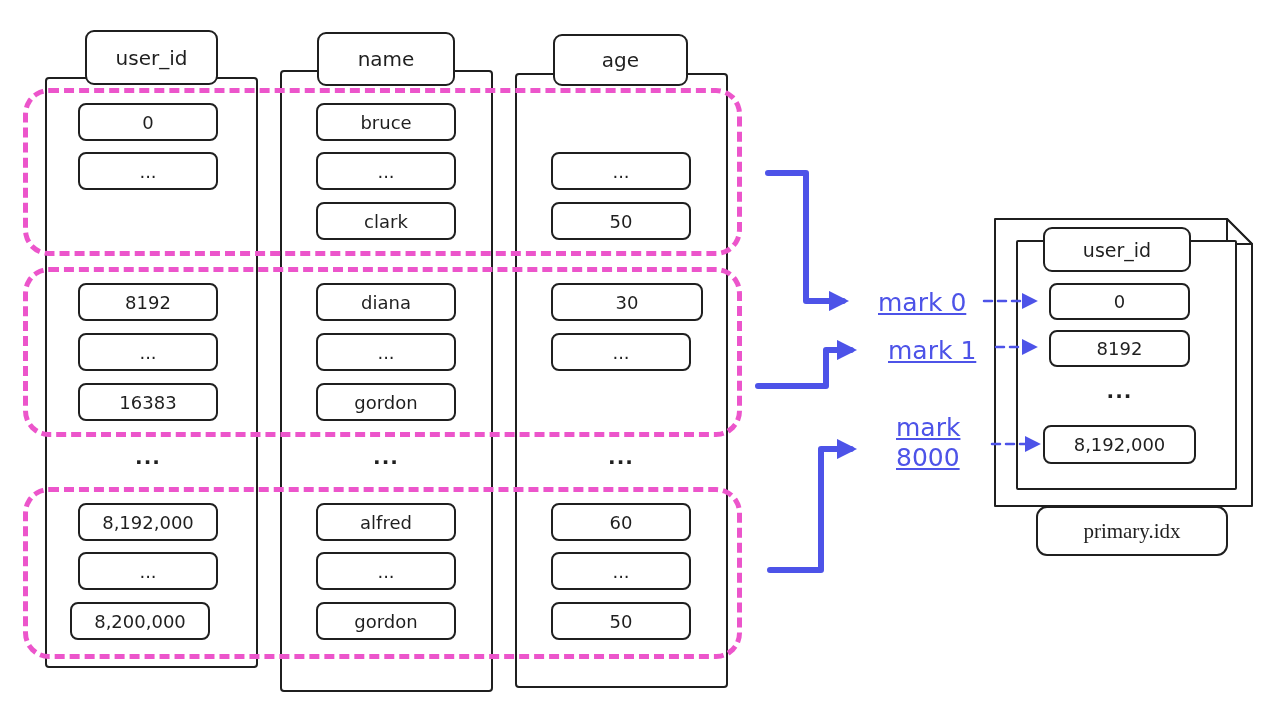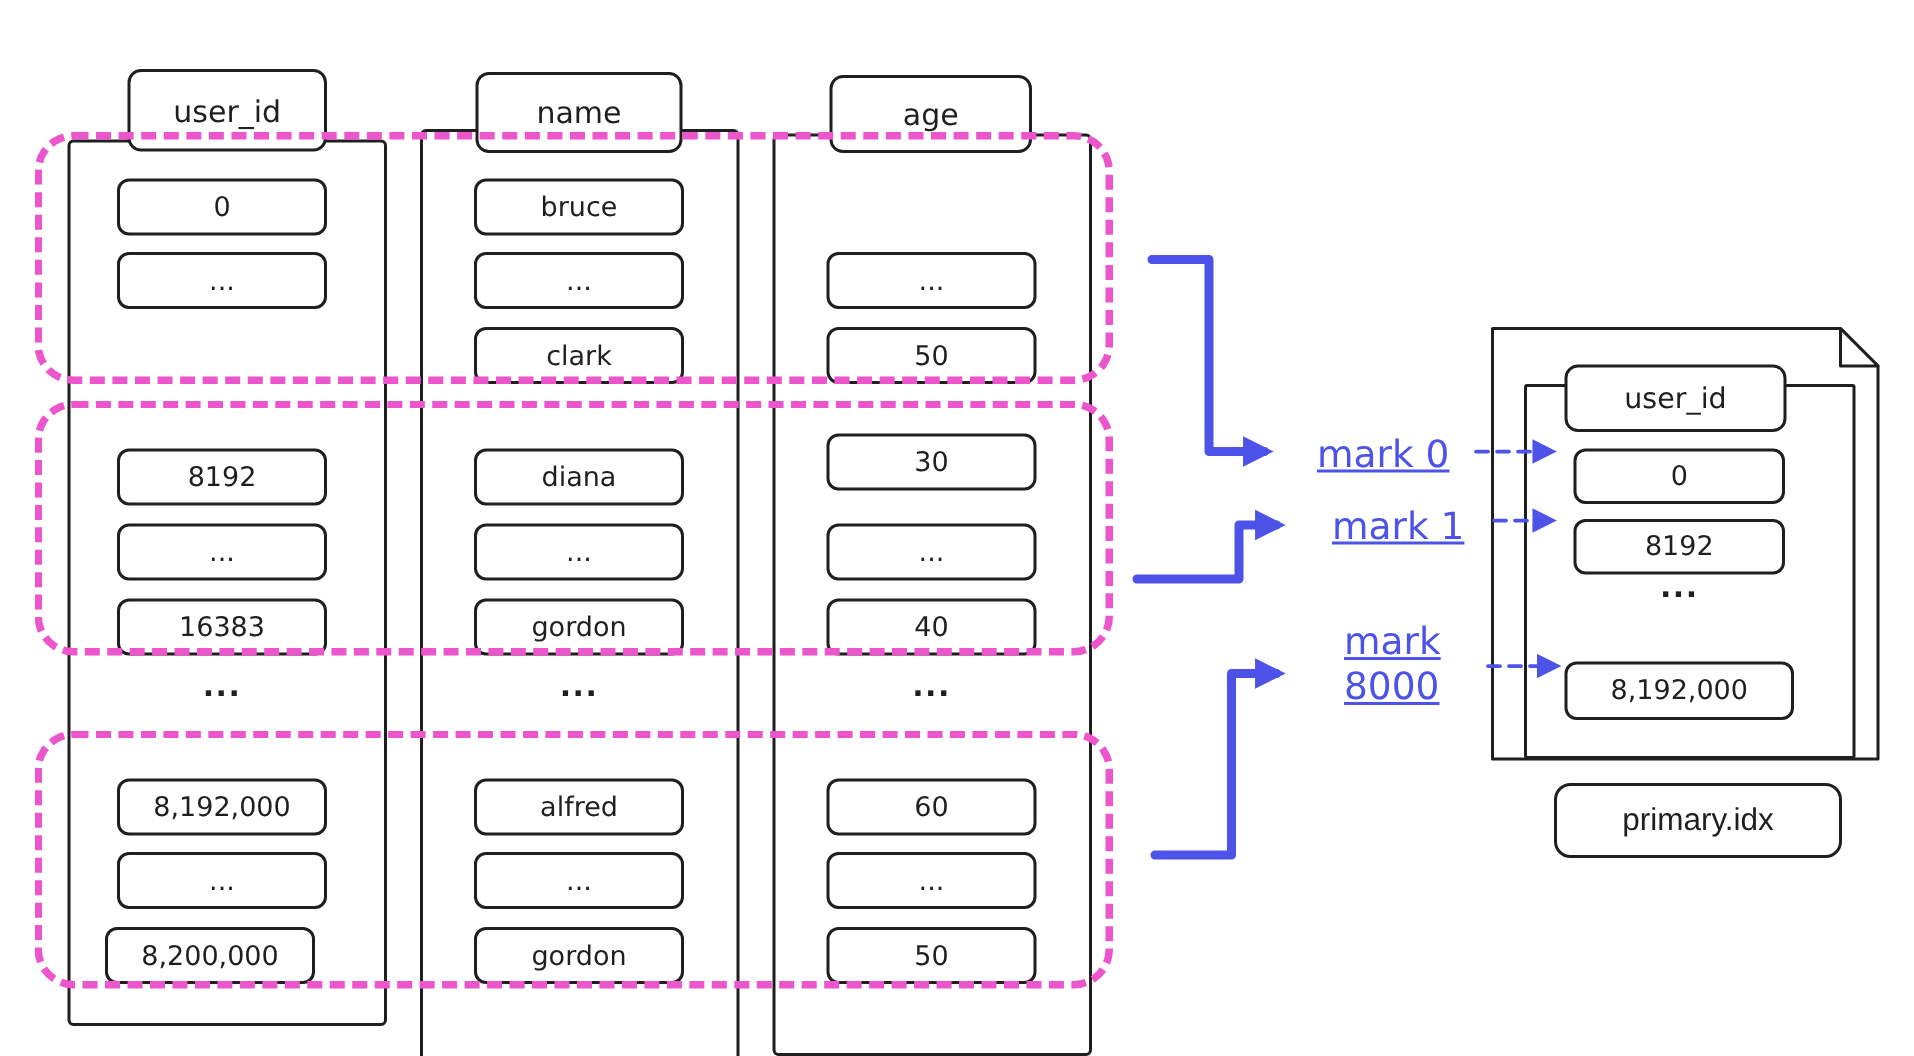--- a/index.html
+++ b/index.html
@@ -1,40 +1,40 @@
 <!DOCTYPE html>
 <html style="--ink: #1f1f1f; --magenta: #ec55cb; --blue: #4d53e8; --background: #ffffff;"><head>
 <meta charset="utf-8">
 <style>
   :root { --ink:#1f1f1f; --magenta:#ec55cb; --blue:#4d53e8; --background:#ffffff; }
   * { box-sizing: border-box; margin: 0; padding: 0; }
   html,body { background: var(--background,#fff); }
   body { font-family: "DejaVu Sans", sans-serif; color: var(--ink,#1f1f1f); }
   .canvas { position: relative; width: 1276px; height: 704px; background: var(--background,#fff); overflow: hidden; }
 
-  .rect { position: absolute; border: 2px solid var(--ink,#1f1f1f); background: #fff; margin-top: 16px; }
+  .rect { position: absolute; border: 2px solid var(--ink,#1f1f1f); background: #fff; }
   .col  { border-radius: 4px; z-index: 1; }
   .tab  { border-radius: 9px; display: flex; align-items: center; justify-content: center;
           font-size: 20px; z-index: 3; }
   .cell { border-radius: 8px; display: flex; align-items: center; justify-content: center;
           font-size: 18px; z-index: 2; }
   .dots { position: absolute; display: flex; align-items: center; justify-content: center;
           font-size: 20px; font-weight: 600; letter-spacing: 1px; z-index: 2; }
   .group-box { position: absolute; border: 5px dashed var(--magenta,#ec55cb);
                border-radius: 26px; z-index: 4; background: transparent; }
   .mark-label { position: absolute; color: var(--blue,#4d53e8); font-size: 25px;
                 line-height: 30px; z-index: 6; white-space: nowrap; text-decoration: underline; }
   .file-svg   { position: absolute; left: 0; top: 0; z-index: 1; pointer-events: none; }
   .arrows-svg { position: absolute; left: 0; top: 0; z-index: 6; pointer-events: none; }
   .file-outline { fill: #ffffff; stroke: var(--ink,#1f1f1f); stroke-width: 2; stroke-linejoin: round; }
   .arrow { fill: none; stroke: var(--blue,#4d53e8); stroke-width: 6; stroke-linecap: round; stroke-linejoin: round; }
   .arrow-dashed { fill: none; stroke: var(--blue,#4d53e8); stroke-width: 2.5;
                   stroke-dasharray: 8 6; stroke-linecap: round; }
   .arrowhead { fill: var(--blue,#4d53e8); }
-  .mono { font-family: Liberation Sans, sans-serif; font-size: 21px; }
+  .mono { font-family: Liberation Serif, serif; font-size: 21px; }
   .inner-rect { border-radius: 2px; z-index: 2; }
 </style>
 </head>
 <body>
 
 <div class="canvas">
 
   <svg class="file-svg" width="1276" height="704" viewBox="0 0 1276 704">
     <path class="file-outline" d="M995 219 L1227 219 L1252 244 L1252 506 L995 506 Z"></path>
     <path class="file-outline" d="M1227 219 L1227 244 L1252 244 Z"></path>
@@ -110,28 +110,25 @@
   <div class="rect col" style="left:515px;top:73px;width:213px;height:615px"></div>
   <div class="rect tab" style="left:553px;top:34px;width:135px;height:52px">
     <span>age</span>
   </div>
   <div class="rect cell" style="left:551px;top:152px;width:140px;height:38px">
       <span>...</span>
     </div>
   <div class="rect cell" style="left:551px;top:202px;width:140px;height:38px">
       <span>50</span>
     </div>
-  <div class="rect cell" style="left:551px;top:273px;width:140px;height:38px">
+  <div class="rect cell" style="left:551px;top:283px;width:152px;height:38px">
       <span>30</span>
     </div>
   <div class="rect cell" style="left:551px;top:333px;width:140px;height:38px">
       <span>...</span>
-    </div>
-  <div class="rect cell" style="left:551px;top:383px;width:140px;height:38px">
-      <span>40</span>
     </div>
   <div class="dots" style="left:551px;top:442px;width:140px;height:30px">
       <span>...</span>
     </div>
   <div class="rect cell" style="left:551px;top:503px;width:140px;height:38px">
       <span>60</span>
     </div>
   <div class="rect cell" style="left:551px;top:552px;width:140px;height:38px">
       <span>...</span>
     </div>

